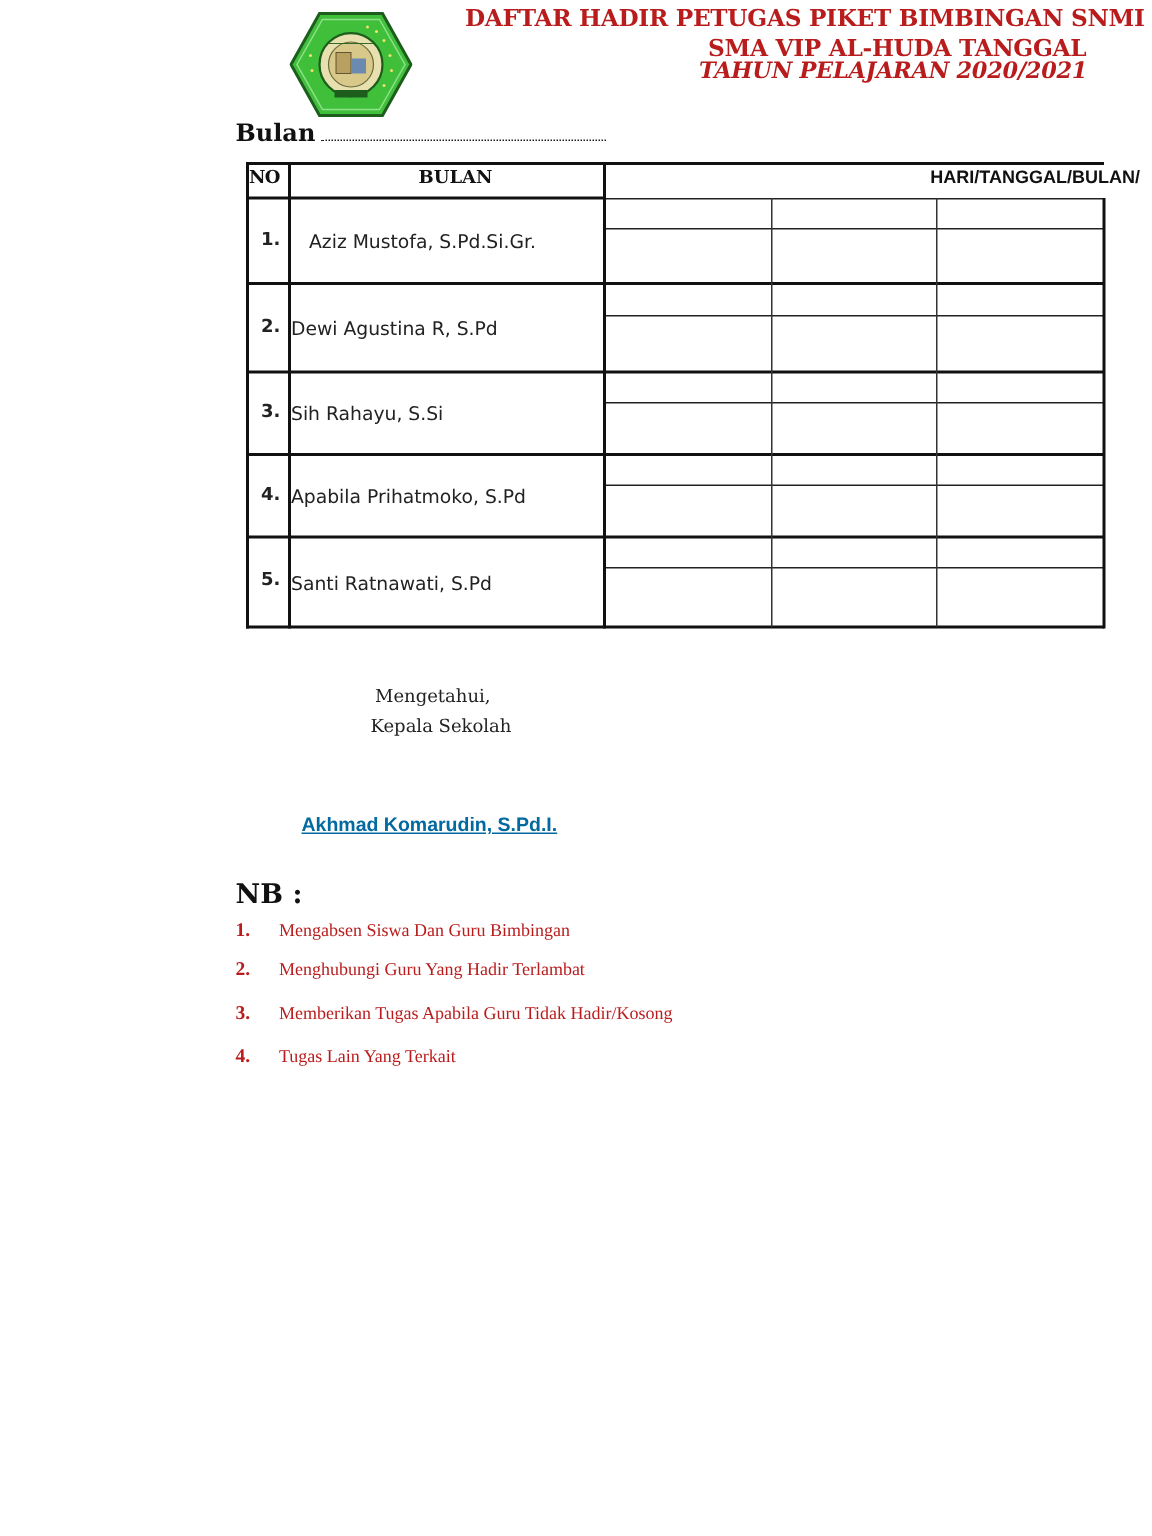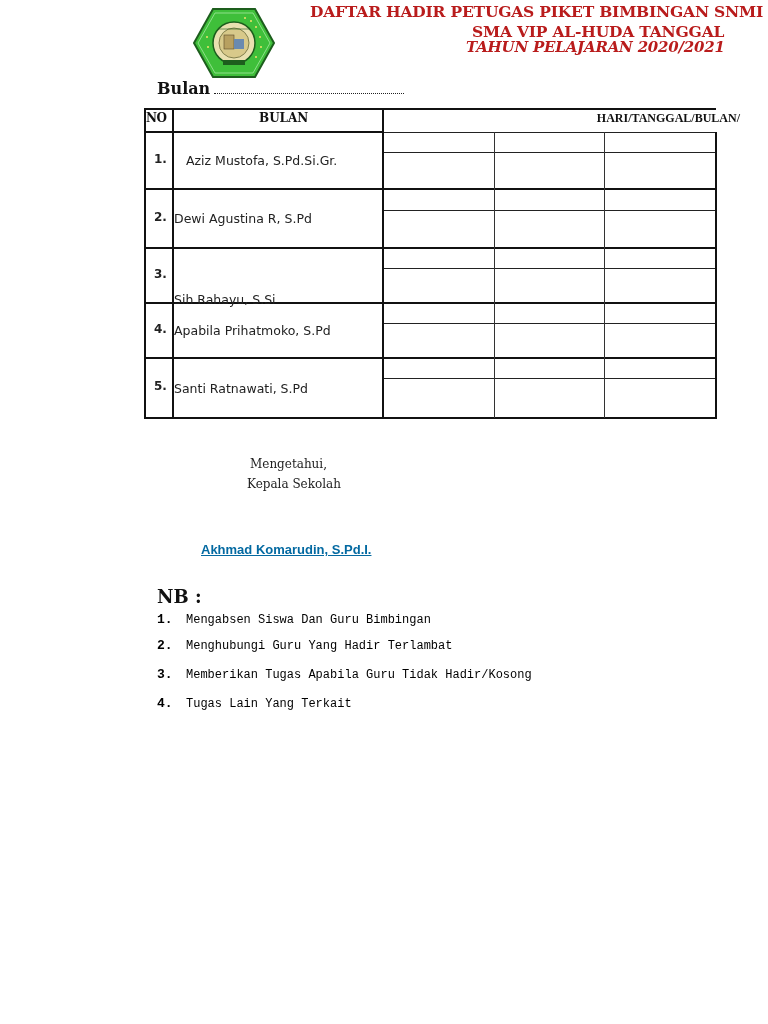--- a/index.html
+++ b/index.html
@@ -10,41 +10,41 @@
 
     .title { position: absolute; font-family: "DejaVu Serif", serif; font-weight: bold; color: #b91c1c; white-space: nowrap; }
     .t1 { left: 310px; top: 2px; font-size: 15.5px; letter-spacing: -0.2px; }
     .t2 { left: 472px; top: 22px; font-size: 15.5px; letter-spacing: -0.2px; }
     .t3 { left: 466px; top: 38px; font-size: 15px; letter-spacing: -0.2px; font-style: italic; }
 
     .bulan { position: absolute; left: 157px; top: 79px; font-size: 16px; font-weight: bold; white-space: nowrap; }
     .bulan .dots { display: inline-block; width: 190px; border-bottom: 1.5px dotted #222; height: 9px; margin-left: 4px; vertical-align: baseline; }
 
     
-    .tbl { position: absolute; left: 144px; top: 108px; width: 596px; height: 311px; }
+    .tbl { position: absolute; left: 164px; top: 108px; width: 596px; height: 311px; }
     .line { position: absolute; background: #111; }
     .h { height: 2px; }
     .hthin { height: 1.3px; background: #222; }
     .v { width: 2px; }
     .vthin { width: 1.3px; background: #333; }
 
     .cell-text { position: absolute; white-space: nowrap; }
     .hdr-no { left: 2px; top: 3px; font-size: 12px; font-weight: bold; font-family: "DejaVu Serif", serif; letter-spacing: -0.5px; }
     .hdr-nama { left: 115px; top: 3px; font-size: 12px; font-weight: bold; font-family: "DejaVu Serif", serif; }
-    .hdr-hari { right: 0px; top: 3px; font-size: 12px; font-weight: bold; font-family: Liberation Serif, serif; }
+    .hdr-hari { right: 0px; top: 3px; font-size: 12px; font-weight: bold; font-family: Liberation Sans, sans-serif; }
     .rownum { left: 10px; font-size: 12px; font-family: "DejaVu Sans", sans-serif; font-weight: bold; color:#222; }
     .rowname { left: 30px; font-size: 12.5px; font-family: "DejaVu Sans", sans-serif; color: #222; }
 
     .sign { position: absolute; font-family: "DejaVu Serif", serif; font-size: 12px; white-space: nowrap; color: #222; }
     .s1 { left: 250px; top: 457px; }
     .s2 { left: 247px; top: 477px; }
     .signer { position: absolute; left: 201px; top: 542px; font-family: "Liberation Sans", sans-serif; font-weight: bold; font-size: 13px; text-decoration: underline; white-space: nowrap; color: #0369a1; }
 
     .nb-title { position: absolute; left: 157px; top: 586px; font-family: "DejaVu Serif", serif; font-weight: bold; font-size: 18px; }
-    .nb-item { position: absolute; left: 157px; white-space: nowrap; font-family: Liberation Mono, monospace; font-size: 12px; color: #000000; }
+    .nb-item { position: absolute; left: 157px; white-space: nowrap; font-family: Liberation Serif, serif; font-size: 12px; color: #b91c1c; }
     .nb-item .num { display: inline-block; width: 29px; font-weight: bold; font-size: 13px; }
   </style>
 </head>
 <body>
 
 <svg class="logo" viewBox="0 0 82 72">
   <polygon points="20,2 62,2 81,36 62,70 20,70 1,36" fill="#3fbf3a" stroke="#1d5e1d" stroke-width="2"></polygon>
   <polygon points="22,6 60,6 77,36 60,66 22,66 5,36" fill="none" stroke="#8fe08a" stroke-width="1"></polygon>
   <circle cx="41" cy="36" r="21" fill="#e9e0b0" stroke="#1d5e1d" stroke-width="1.5"></circle>
   <circle cx="41" cy="36" r="15" fill="#d8c98a" stroke="#6a6a3a" stroke-width="0.8"></circle>
@@ -100,21 +100,21 @@
   <div class="cell-text hdr-nama">BULAN</div>
   <div class="cell-text hdr-hari">HARI/TANGGAL/BULAN/</div>
 
   <div class="cell-text rownum" style="top:44px;">1.</div>
   <div class="cell-text rowname" style="top:45px;padding-left:12px;">Aziz Mustofa, S.Pd.Si.Gr.</div>
 
   <div class="cell-text rownum" style="top:102px;">2.</div>
   <div class="cell-text rowname" style="top:103px;">Dewi Agustina R, S.Pd</div>
 
   <div class="cell-text rownum" style="top:159px;">3.</div>
-  <div class="cell-text rowname" style="top:160px;margin-top:24px;">Sih Rahayu, S.Si</div>
+  <div class="cell-text rowname" style="top:160px;">Sih Rahayu, S.Si</div>
 
   <div class="cell-text rownum" style="top:214px;">4.</div>
   <div class="cell-text rowname" style="top:215px;">Apabila Prihatmoko, S.Pd</div>
 
   <div class="cell-text rownum" style="top:271px;">5.</div>
   <div class="cell-text rowname" style="top:273px;">Santi Ratnawati, S.Pd</div>
 </div>
 
 <div class="sign s1">Mengetahui,</div>
 <div class="sign s2">Kepala Sekolah</div>

